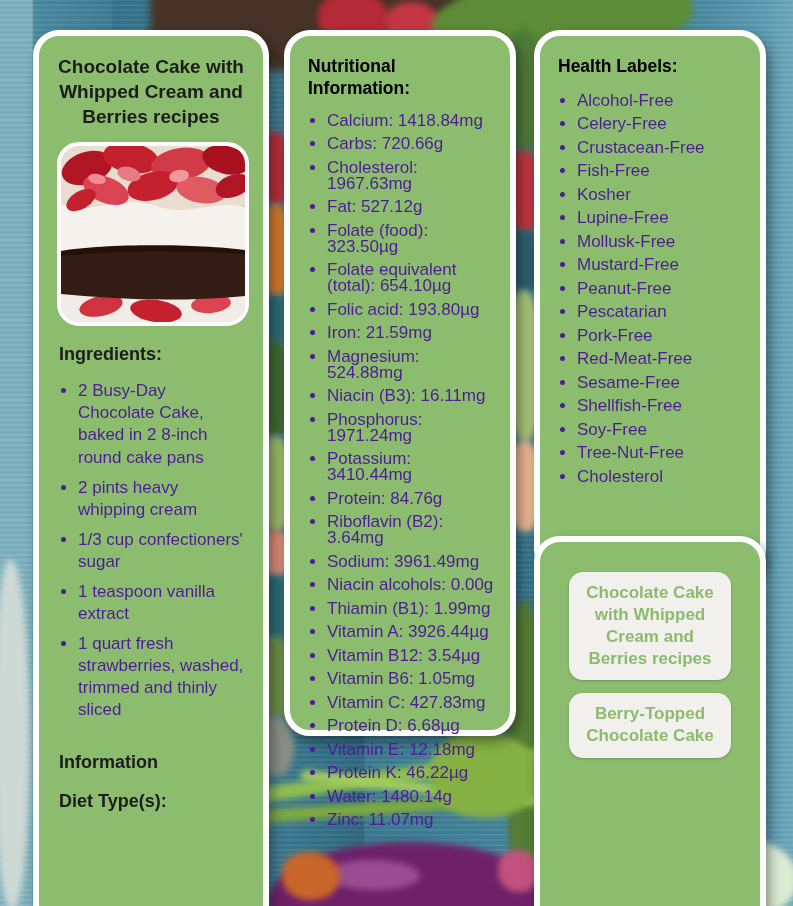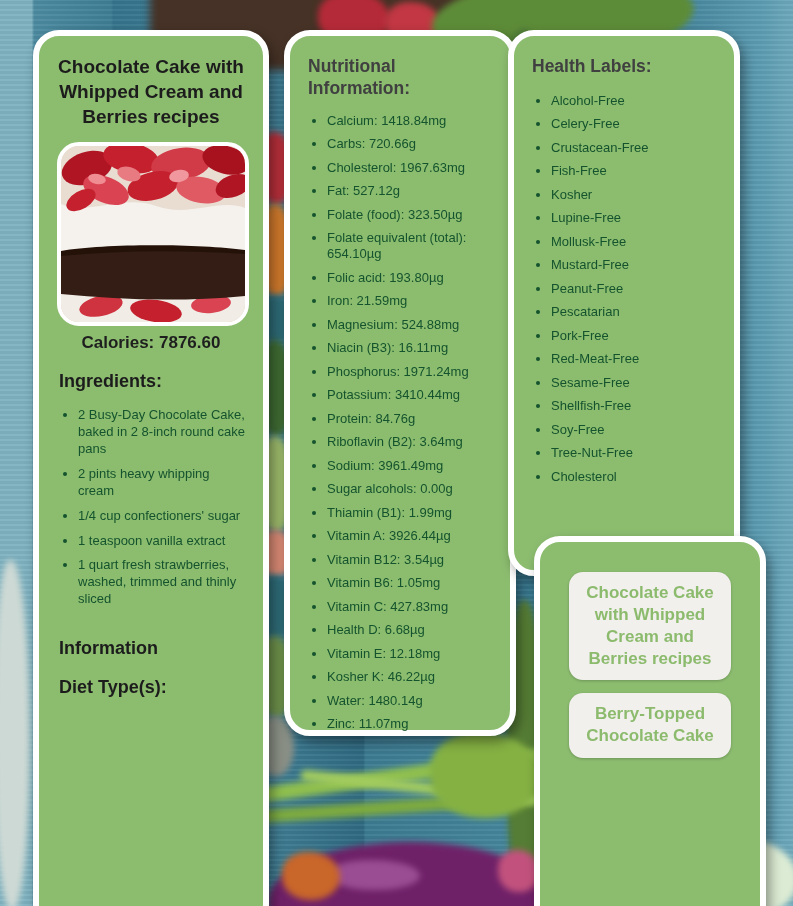--- a/index.html
+++ b/index.html
@@ -23,25 +23,25 @@
   .panel {
     position:absolute; box-sizing:border-box;
     background:#8CBD6F;
     border:6px solid #ffffff;
     border-radius:26px;
     box-shadow:4px 6px 12px rgba(0,0,0,0.38);
     color:#1e1e1e;
   }
   #panel-recipe     { left:33px;  top:30px;  width:236px; height:900px; padding:12px 18px; }
   #panel-nutrition  { left:284px; top:30px;  width:232px; height:706px; padding:12px 16px; }
-  #panel-health     { left:508px; top:30px;  width:232px; height:546px; padding:12px 16px; }
+  #panel-health     { left:534px; top:30px;  width:232px; height:546px; padding:12px 16px; }
   #panel-additional { left:534px; top:536px; width:232px; height:400px; padding:12px 16px; }
 
   .panel h2 {
-    font-size:17.5px; font-weight:700; color:#404040;
+    font-size:17.5px; font-weight:700; color:#000000;
     margin:8px 0 6px 2px; line-height:1.25;
   }
   .recipe-title {
     font-size:19px; font-weight:700; text-align:center;
     line-height:1.32; margin:6px 0 0; color:#1c1c1c;
   }
   .photo-frame {
     width:184px; height:176px; margin:13px auto 6px;
     border:4px solid #fff; border-radius:22px; overflow:hidden;
     background:#e8dcd2;
@@ -50,21 +50,21 @@
   .calories {
     text-align:center; font-size:17px; font-weight:700; margin:7px 0 0;
   }
   .sect-head {
     font-size:18px; font-weight:700; margin:18px 0 0 2px; color:#1c1c1c;
   }
   .sect-head.directions { margin-top:30px; }
   .sect-head.diet { }
   ul.blist { margin:15px 0 0; padding-left:21px; }
   ul.blist li {
-    font-size:13px; color:#14532d; line-height:1.3; margin-bottom:8px;
+    font-size:17px; color:#4c1d95; line-height:1.3; margin-bottom:8px;
   }
   #panel-nutrition ul.blist li, #panel-health ul.blist li {
     line-height:16px; margin-bottom:7.5px;
   }
   #panel-nutrition ul.blist { margin-top:13px; }
   .dir-link {
     display:block; font-size:13.5px; line-height:1.42; color:#8B4436;
     margin:4px 2px 0; overflow-wrap:anywhere; text-decoration:none; cursor:pointer;
   }
   .btn-stack { margin-top:18px; }
@@ -142,28 +142,27 @@
         <ellipse cx="92" cy="40" rx="26" ry="14" fill="#c5202e" transform="rotate(-14 92 40)"></ellipse>
         <ellipse cx="140" cy="44" rx="25" ry="13" fill="#e05a64" transform="rotate(10 140 44)"></ellipse>
         <ellipse cx="172" cy="40" rx="18" ry="11" fill="#b01524" transform="rotate(-20 172 40)"></ellipse>
         <ellipse cx="20" cy="54" rx="16" ry="9" fill="#c5202e" transform="rotate(-30 20 54)"></ellipse>
         <ellipse cx="68" cy="28" rx="12" ry="7" fill="#e87b82" transform="rotate(16 68 28)"></ellipse>
         <ellipse cx="118" cy="30" rx="10" ry="6" fill="#f0989e" transform="rotate(-10 118 30)"></ellipse>
         <ellipse cx="36" cy="33" rx="9" ry="5" fill="#ef8d93" transform="rotate(12 36 33)"></ellipse>
       </svg>
     </div>
 
-    <div class="calories">Calories: 7876.60</div>
 
     <div class="sect-head">Ingredients:</div>
     <ul class="blist">
 
     <li>2 Busy-Day Chocolate Cake, baked in 2 8-inch round cake pans</li>
         <li>2 pints heavy whipping cream</li>
-        <li>1/4 cup confectioners' sugar</li>
+        <li>1/3 cup confectioners' sugar</li>
         <li>1 teaspoon vanilla extract</li>
         <li>1 quart fresh strawberries, washed, trimmed and thinly sliced</li>
       </ul>
 
     <div class="sect-head directions">Information</div>
 
     <div class="sect-head diet">Diet Type(s):</div>
   </div>
 
   <div class="panel" id="panel-nutrition">
@@ -178,29 +177,29 @@
         <li>Folate equivalent (total): 654.10µg</li>
         <li>Folic acid: 193.80µg</li>
         <li>Iron: 21.59mg</li>
         <li>Magnesium: 524.88mg</li>
         <li>Niacin (B3): 16.11mg</li>
         <li>Phosphorus: 1971.24mg</li>
         <li>Potassium: 3410.44mg</li>
         <li>Protein: 84.76g</li>
         <li>Riboflavin (B2): 3.64mg</li>
         <li>Sodium: 3961.49mg</li>
-        <li>Sugar alcohols: 0.00g</li>
+        <li>Niacin alcohols: 0.00g</li>
         <li>Thiamin (B1): 1.99mg</li>
         <li>Vitamin A: 3926.44µg</li>
         <li>Vitamin B12: 3.54µg</li>
         <li>Vitamin B6: 1.05mg</li>
         <li>Vitamin C: 427.83mg</li>
-        <li>Health D: 6.68µg</li>
+        <li>Protein D: 6.68µg</li>
         <li>Vitamin E: 12.18mg</li>
-        <li>Kosher K: 46.22µg</li>
+        <li>Protein K: 46.22µg</li>
         <li>Water: 1480.14g</li>
         <li>Zinc: 11.07mg</li>
       </ul>
   </div>
 
   <div class="panel" id="panel-health">
     <h2>Health Labels:</h2>
     <ul class="blist">
 
     <li>Alcohol-Free</li>

